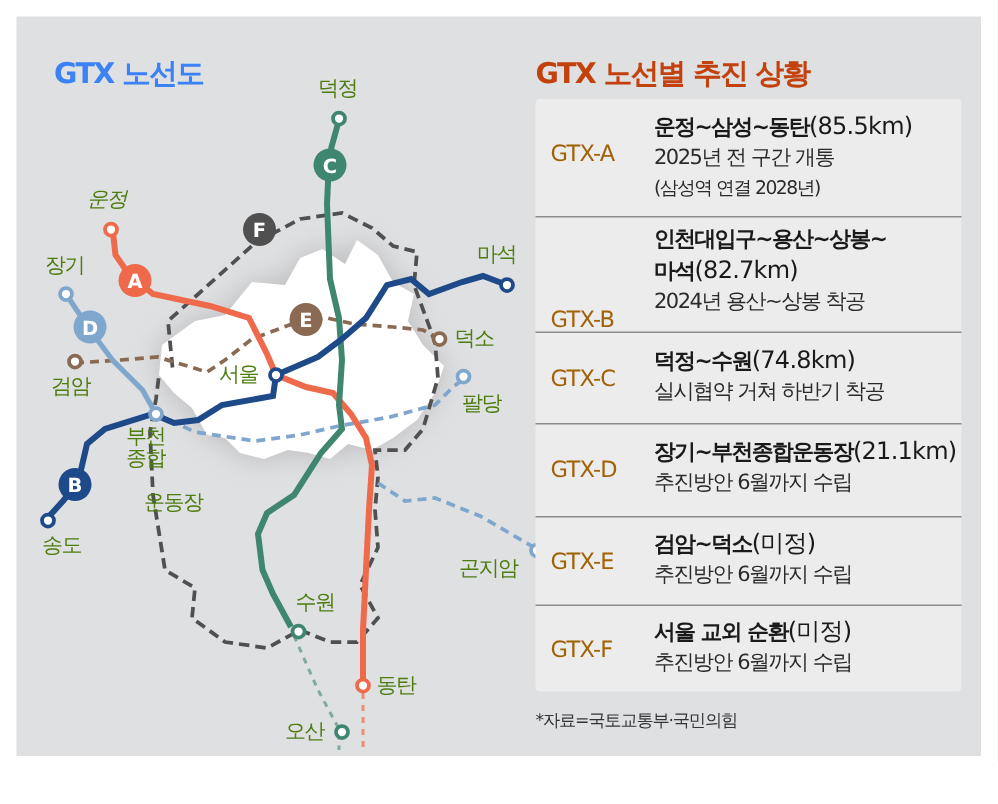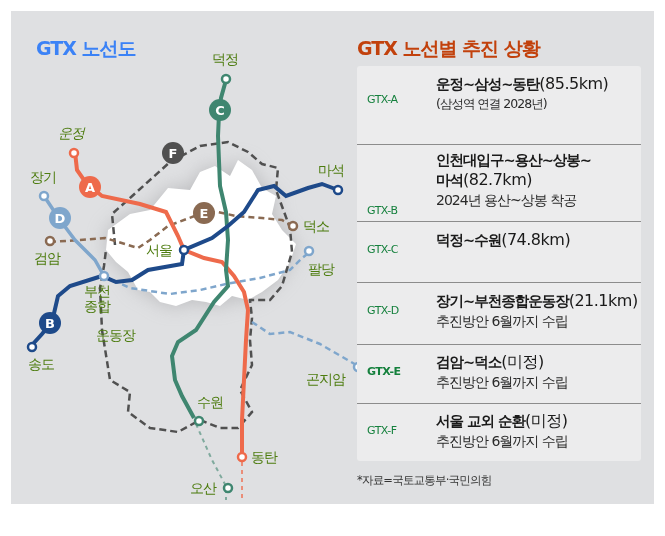--- a/index.html
+++ b/index.html
@@ -10,21 +10,21 @@
   .map-title { position: absolute; left: 36px; top: 36px; font-size: 19px; font-weight: bold;
                letter-spacing: -1px; color: #3b82f6; }
   .status-title { position: absolute; left: 357px; top: 36px; font-size: 19px; font-weight: bold;
                   letter-spacing: -1px; color: #c2410c; }
   svg.map { position: absolute; left: 0; top: 0; }
   .station-label { position: absolute; font-size: 14px; color: #4d7c0f; letter-spacing: -1px; line-height: 15px; }
   .table { position: absolute; left: 357px; top: 66px; width: 284px; height: 395px;
            background: #ececed; border-radius: 3px; }
   .row { position: absolute; left: 0; width: 284px; border-bottom: 1px solid #8c8c8c; }
   .row:last-child { border-bottom: none; }
-  .row .code { position: absolute; left: 10px; font-size: 11px; color: #15803d; letter-spacing: -0.5px; }
+  .row .code { position: absolute; left: 10px; font-size: 15px; color: #a16207; letter-spacing: -0.5px; }
   .row .info { position: absolute; left: 79px; width: 205px; }
   .route { font-size: 14.5px; font-weight: bold; letter-spacing: -1px; line-height: 19px; color: #1a1a1a; }
   .route .len { font-weight: normal; font-size: 16px; letter-spacing: -0.5px; }
   .desc { font-size: 14px; letter-spacing: -1px; line-height: 20px; color: #2a2a2a; }
   .desc.small { font-size: 12.5px; }
   .source { position: absolute; left: 357px; top: 473px; font-size: 11.5px; letter-spacing: -0.8px; color: #333; }
   .badge-text { font-family: "DejaVu Sans", sans-serif; font-weight: bold; font-size: 13px; fill: #fff; }
 </style>
 </head>
 <body>
@@ -122,46 +122,48 @@
 <div class="station-label" style="left:251px;top:450px;">동탄</div>
 <div class="station-label" style="left:190px;top:481px;">오산</div>
 
 <div class="status-title">GTX 노선별 추진 상황</div>
 
 <div class="table">
   <div class="row" style="top:0;height:78px;">
     <div class="code" style="top:27px;">GTX-A</div>
     <div class="info" style="top:8px;">
       <div class="route"><span>운정~삼성~동탄</span><span class="len">(85.5km)</span></div>
+      <div class="desc">2025년 전 구간 개통</div>
       <div class="desc small">(삼성역 연결 2028년)</div>
     </div>
   </div>
   <div class="row" style="top:79px;height:76px;">
     <div class="code" style="top:29px;margin-top:30px;">GTX-B</div>
     <div class="info" style="top:6px;">
       <div class="route">인천대입구~용산~상봉~</div>
       <div class="route"><span>마석</span><span class="len">(82.7km)</span></div>
       <div class="desc">2024년 용산~상봉 착공</div>
     </div>
   </div>
   <div class="row" style="top:156px;height:60px;">
     <div class="code" style="top:21px;">GTX-C</div>
     <div class="info" style="top:8px;">
       <div class="route"><span>덕정~수원</span><span class="len">(74.8km)</span></div>
+      <div class="desc">실시협약 거쳐 하반기 착공</div>
     </div>
   </div>
   <div class="row" style="top:217px;height:61px;">
     <div class="code" style="top:21px;">GTX-D</div>
     <div class="info" style="top:8px;">
       <div class="route"><span>장기~부천종합운동장</span><span class="len">(21.1km)</span></div>
       <div class="desc">추진방안 6월까지 수립</div>
     </div>
   </div>
   <div class="row" style="top:279px;height:58px;">
-    <div class="code" style="top:20px;font-weight:bold;">GTX-E</div>
+    <div class="code" style="top:20px;">GTX-E</div>
     <div class="info" style="top:7px;">
       <div class="route"><span>검암~덕소</span><span class="len">(미정)</span></div>
       <div class="desc">추진방안 6월까지 수립</div>
     </div>
   </div>
   <div class="row" style="top:338px;height:57px;">
     <div class="code" style="top:20px;">GTX-F</div>
     <div class="info" style="top:7px;">
       <div class="route"><span>서울 교외 순환</span><span class="len">(미정)</span></div>
       <div class="desc">추진방안 6월까지 수립</div>

